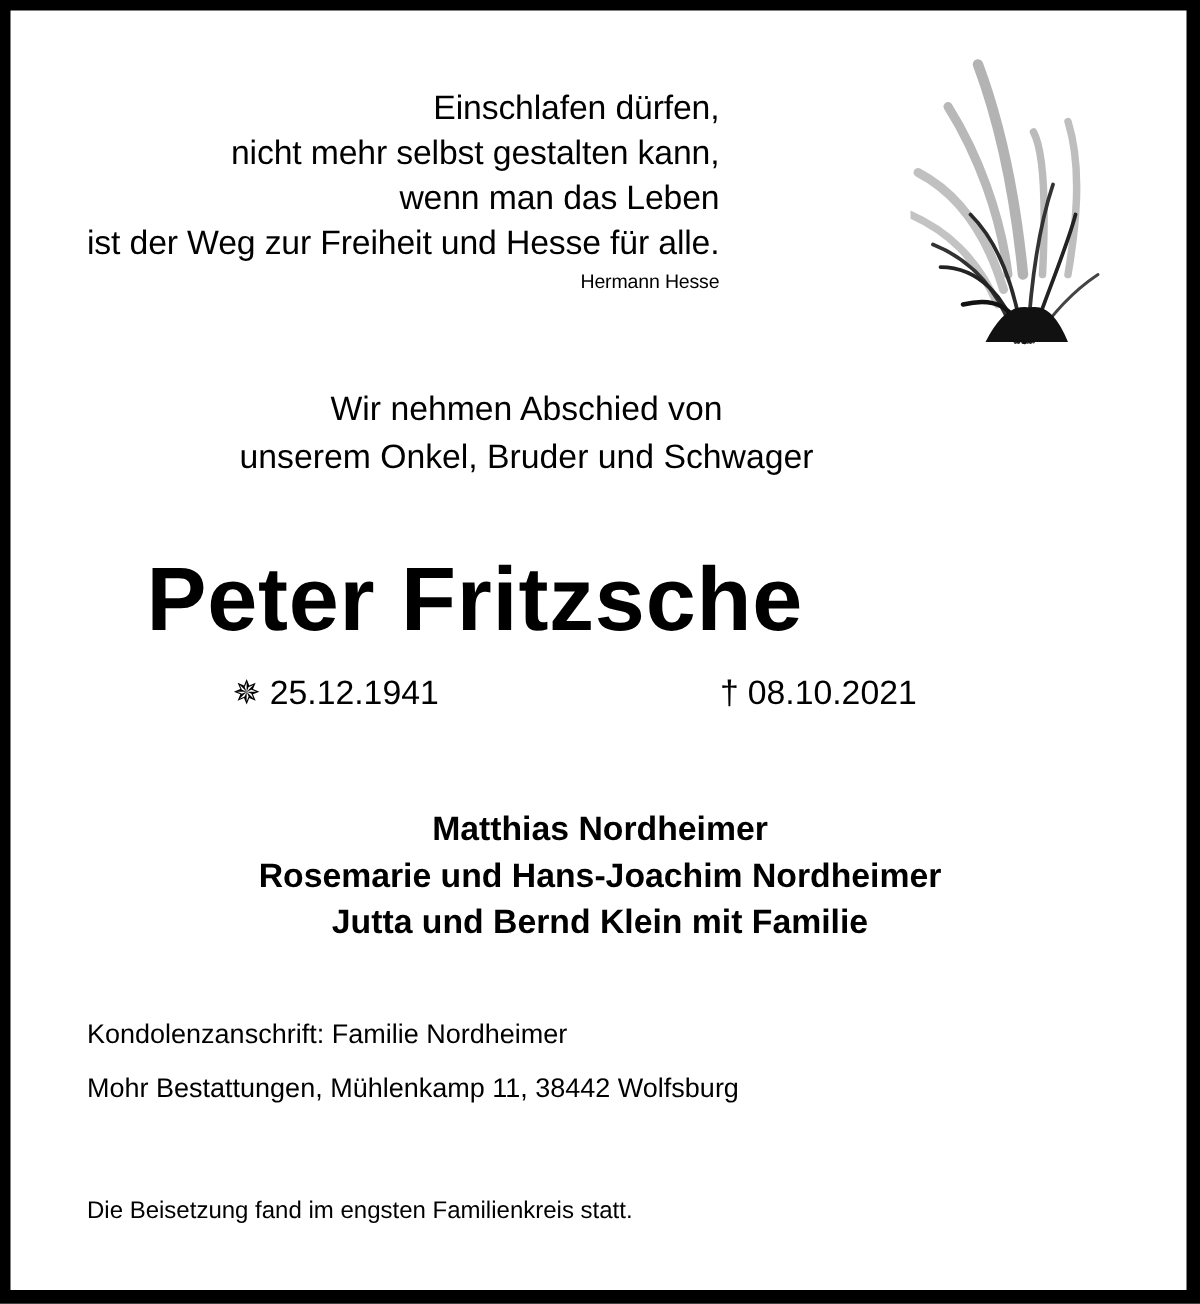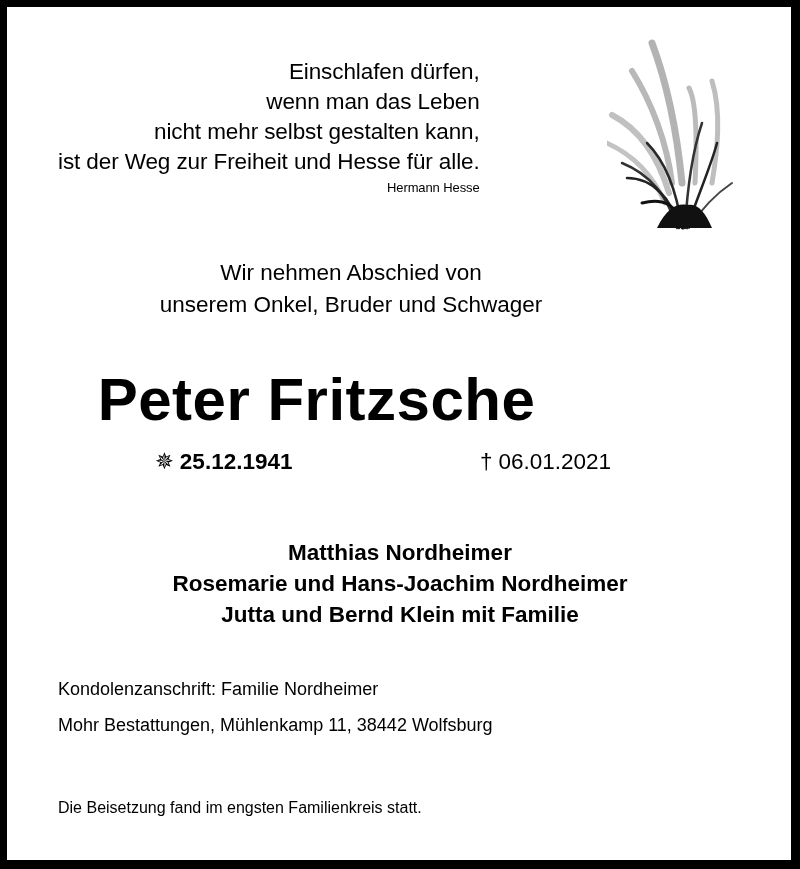--- a/index.html
+++ b/index.html
@@ -10,38 +10,38 @@
       font-family: "Liberation Sans", "DejaVu Sans", sans-serif;
     }
     .quote { position: absolute; left: 51px; top: 50px; font-size: 22.5px; line-height: 30px; letter-spacing: -0.1px; text-align: right; }
     .quote .line { display: block; white-space: nowrap; }
     .quote .author { display: block; font-size: 13px; line-height: 18px; margin-top: 2px; margin-left: 39px; }
     .grass { position: absolute; left: 600px; top: 26px; width: 140px; height: 200px; }
     .intro { position: absolute; left: 0; width: 702px; top: 250px; text-align: center; font-size: 22.5px; line-height: 32px; margin-left: -7px; }
     .intro span { display: block; }
     .name { position: absolute; left: -7px; width: 633px; top: 356px; text-align: center; font-size: 60px; font-weight: bold; line-height: 74px; letter-spacing: 0.5px; }
     .dates { position: absolute; top: 440px; font-size: 22.5px; line-height: 30px; white-space: nowrap; }
-    .dates.birth { left: 148px; font-weight: bold; }
+    .dates.birth { left: 148px; }
     .dates.death { left: 473px; }
     .dates .sym { display: inline-block; margin-right: 6px; }
     .family { position: absolute; left: -7px; width: 800px; top: 530px; text-align: center; font-size: 22.5px; font-weight: bold; line-height: 31px; }
     .family span { display: block; }
     .address { position: absolute; left: 51px; top: 664px; font-size: 18px; line-height: 36px; }
     .address span { display: block; white-space: nowrap; }
     .note { position: absolute; left: 51px; top: 785px; font-size: 16px; line-height: 32px; white-space: nowrap; }
   </style>
 </head>
 <body>
 
 <div class="card">
 
   <div class="quote">
     <span class="line">Einschlafen dürfen,</span>
+    <span class="line">nicht mehr selbst gestalten kann,</span>
     <span class="line">wenn man das Leben</span>
-    <span class="line">nicht mehr selbst gestalten kann,</span>
     <span class="line">ist der Weg zur Freiheit und Hesse für alle.</span>
     <span class="author">Hermann Hesse</span>
   </div>
 
   <svg class="grass" viewBox="0 0 140 200">
     <g fill="none" stroke-linecap="round">
 
       <path d="M75 150 C70 100 60 50 45 10" stroke="#9a9a9a" stroke-width="7" opacity="0.75"></path>
       <path d="M65 150 C60 110 45 70 25 38" stroke="#a0a0a0" stroke-width="6" opacity="0.75"></path>
       <path d="M62 160 C50 120 30 95 5 82" stroke="#a5a5a5" stroke-width="6" opacity="0.7"></path>
@@ -64,21 +64,21 @@
     <span>Wir nehmen Abschied von</span>
     <span>unserem Onkel, Bruder und Schwager</span>
   </div>
 
   <div class="name">Peter Fritzsche</div>
 
   <div class="dates birth">
     <span class="sym">✵</span><span>25.12.1941</span>
   </div>
   <div class="dates death">
-    <span class="sym">†</span><span>06.01.2021</span>
+    <span class="sym">†</span><span>08.10.2021</span>
   </div>
 
   <div class="family">
     <span>Matthias Nordheimer</span>
     <span>Rosemarie und Hans-Joachim Nordheimer</span>
     <span>Jutta und Bernd Klein mit Familie</span>
   </div>
 
   <div class="address">
     <span>Kondolenzanschrift: Familie Nordheimer</span>

